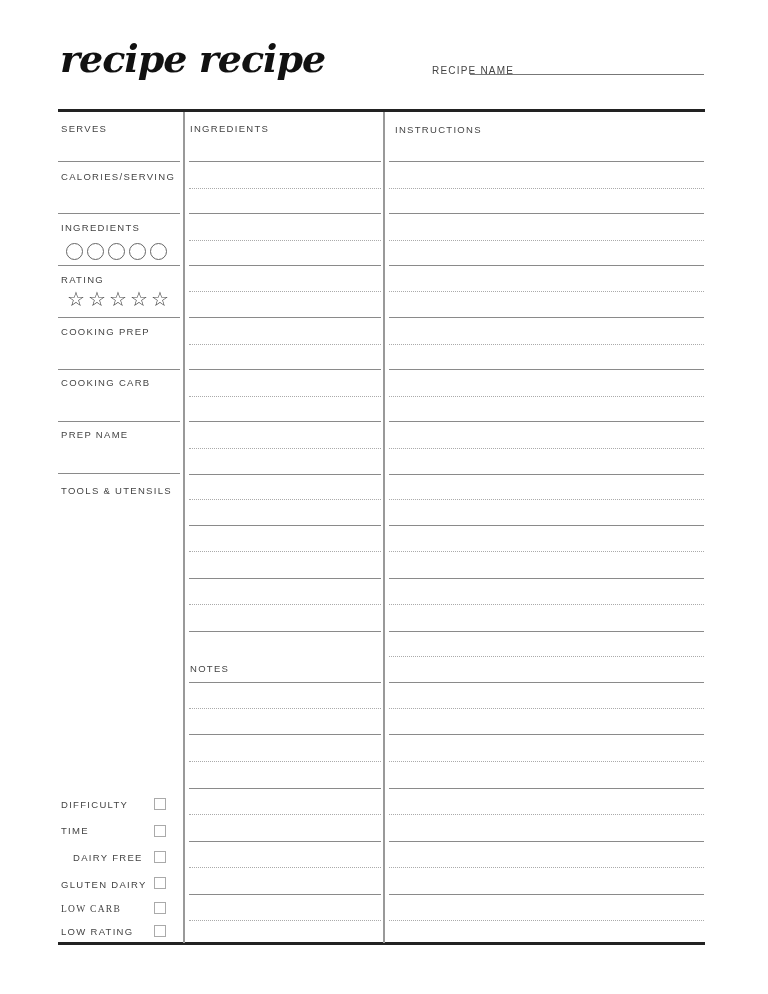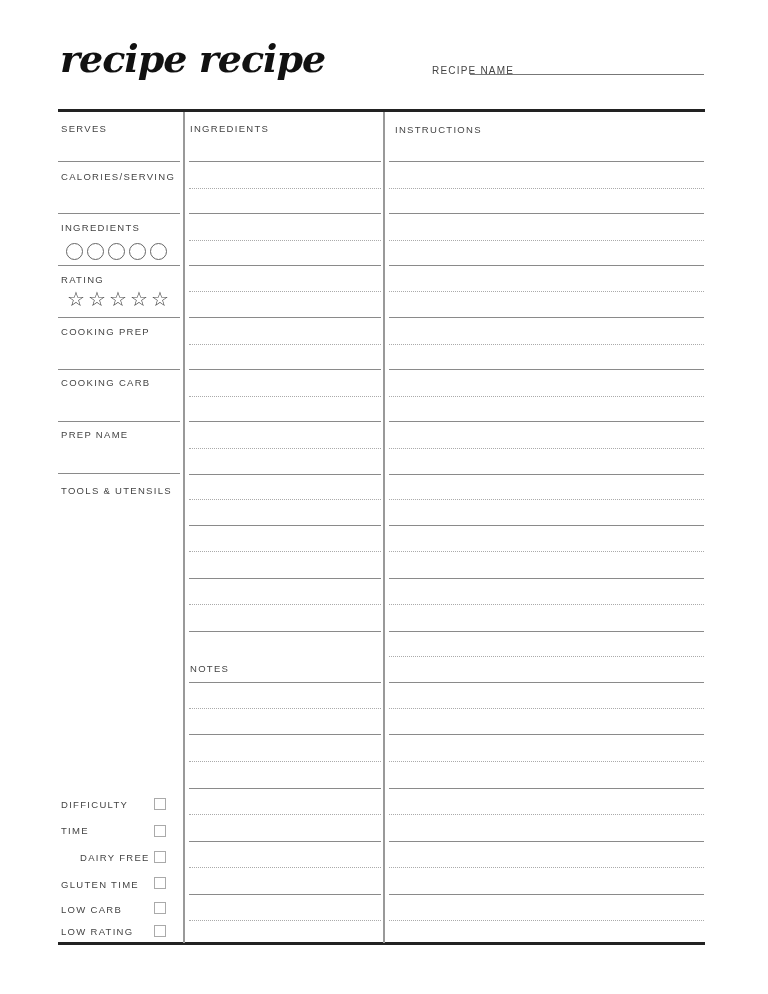--- a/index.html
+++ b/index.html
@@ -95,27 +95,27 @@
 
   <div class="label" style="left:61px; top:485px;">TOOLS &amp; UTENSILS</div>
   <div class="write-area" style="left:58px; top:498px; width:122px; height:290px;"></div>
 
   <div class="label" style="left:61px; top:799px;">DIFFICULTY</div>
   <div class="checkbox" style="top:798px;"></div>
 
   <div class="label" style="left:61px; top:825px;">TIME</div>
   <div class="checkbox" style="top:825px;"></div>
 
-  <div class="label" style="left:52px; top:852px;padding-left:28px;">DAIRY FREE</div>
+  <div class="label" style="left:45px; top:852px;padding-left:28px;">DAIRY FREE</div>
   <div class="checkbox" style="top:851px;"></div>
 
-  <div class="label" style="left:61px; top:879px;">GLUTEN TIME</div>
+  <div class="label" style="left:61px; top:879px;">GLUTEN DAIRY</div>
   <div class="checkbox" style="top:877px;"></div>
 
-  <div class="label" style="left:61px; top:904px;">LOW CARB</div>
+  <div class="label" style="left:61px; top:904px;font-family:Liberation Serif, serif;">LOW CARB</div>
   <div class="checkbox" style="top:902px;"></div>
 
   <div class="label" style="left:61px; top:926px;">LOW RATING</div>
   <div class="checkbox" style="top:925px;"></div>
 </div>
 
 <div>
   <div class="label" style="left:190px; top:123px;">INGREDIENTS</div>
   <div class="write-area" style="left:189px; top:136px; width:192px; height:495px;"></div>
   <div class="solid" style="left:189px; top:161px; width:192px;"></div>

